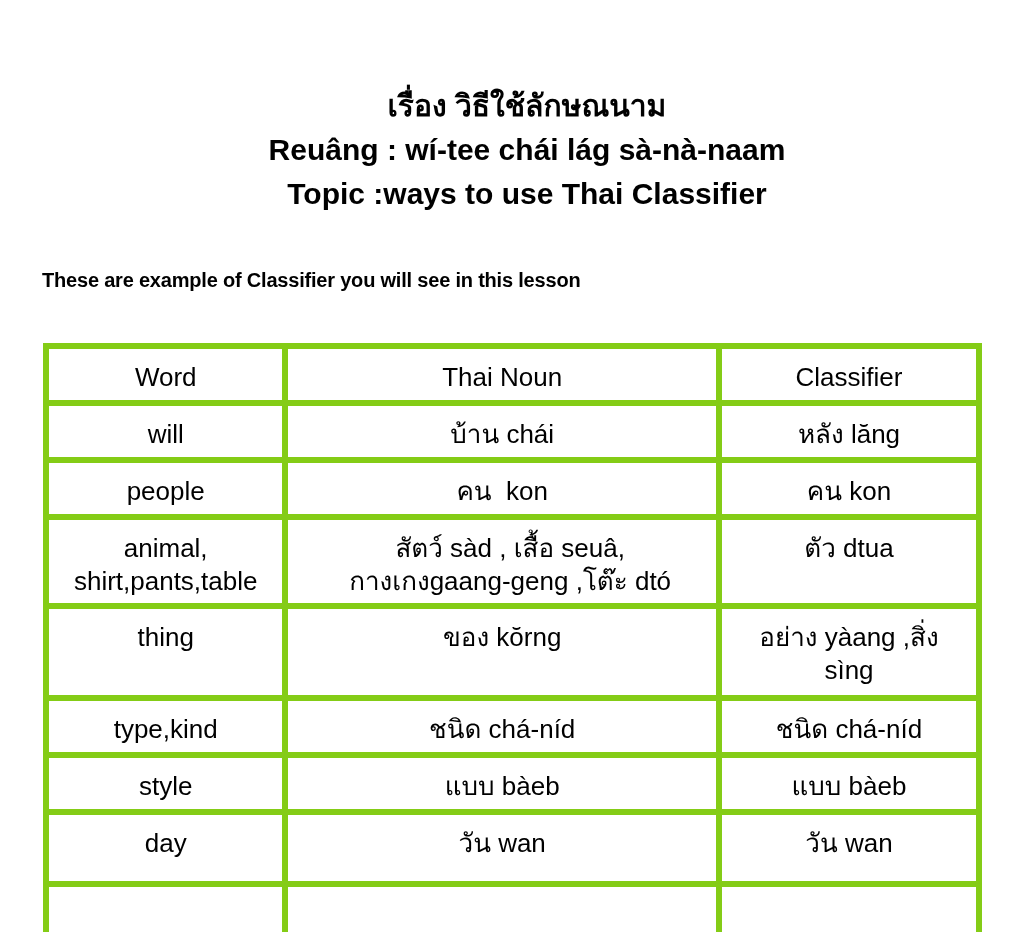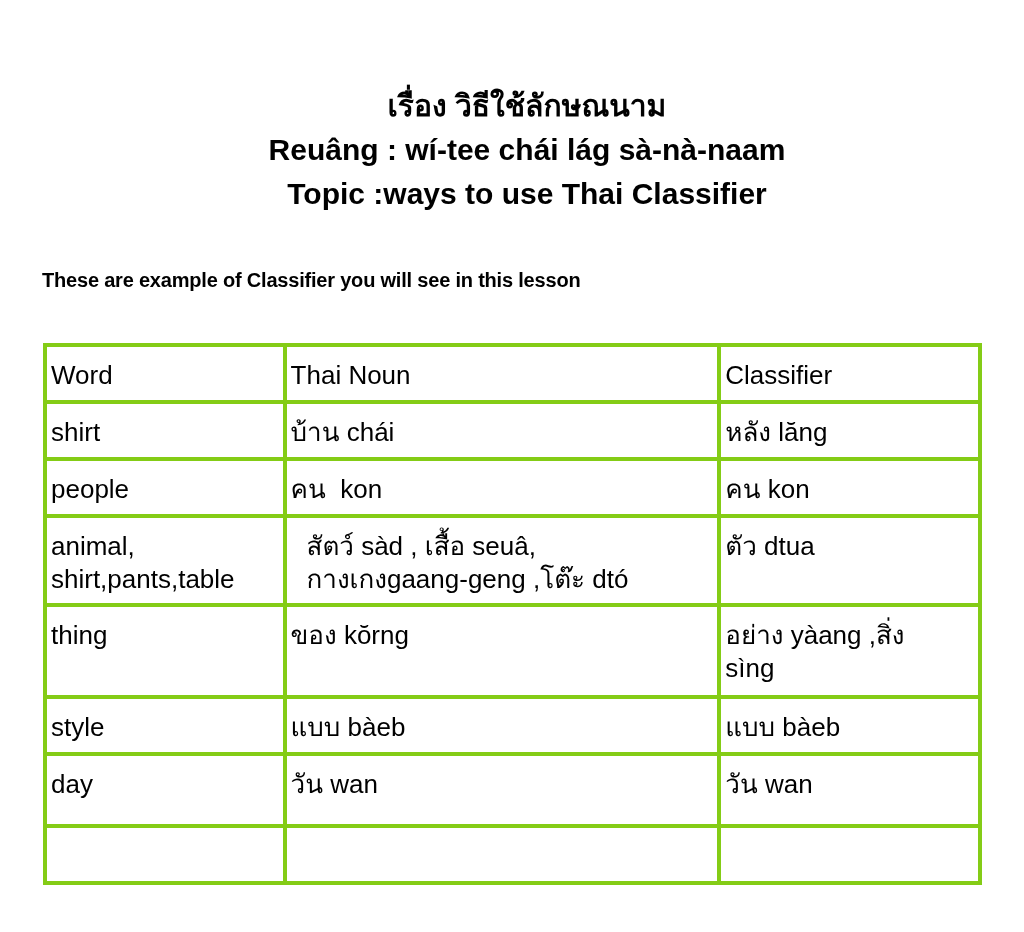--- a/index.html
+++ b/index.html
@@ -38,21 +38,22 @@
     }
     table.classifier-table {
       position: absolute;
       left: 43px;
       top: 343px;
       width: 939px;
       border-collapse: collapse;
       font-size: 26px;
     }
     table.classifier-table td {
-      border: 4px solid #84cc16;
+      border: 6px solid #84cc16;
+      text-align: center;
       vertical-align: top;
       padding: 12px 4px 0 4px;
       line-height: 33px;
       box-sizing: border-box;
     }
     col.c1 { width: 240px; }
     col.c2 { width: 437px; }
     col.c3 { width: 262px; }
     tr.h57 td { height: 57px; }
     tr.h89 td { height: 89px; }
@@ -76,21 +77,21 @@
       <col class="c2">
       <col class="c3">
   </colgroup>
   <tbody>
     <tr class="h57">
       <td>Word</td>
       <td>Thai Noun</td>
       <td>Classifier</td>
     </tr>
     <tr class="h57">
-      <td>shirt</td>
+      <td>will</td>
       <td>บ้าน chái</td>
       <td>หลัง lăng</td>
     </tr>
     <tr class="h57">
       <td>people</td>
       <td style="white-space:pre;">คน  kon</td>
       <td>คน kon</td>
     </tr>
     <tr class="h89">
       <td style="white-space:pre-line;">animal,
@@ -99,20 +100,25 @@
 กางเกงgaang-geng ,โต๊ะ dtó</td>
       <td>ตัว dtua</td>
     </tr>
     <tr class="h92">
       <td>thing</td>
       <td>ของ kŏrng</td>
       <td style="white-space:pre-line;border-radius:18px;">อย่าง yàang ,สิ่ง
 sìng</td>
     </tr>
     <tr class="h57">
+      <td>type,kind</td>
+      <td>ชนิด chá-níd</td>
+      <td>ชนิด chá-níd</td>
+    </tr>
+    <tr class="h57">
       <td>style</td>
       <td>แบบ bàeb</td>
       <td>แบบ bàeb</td>
     </tr>
     <tr class="h56">
       <td>day</td>
       <td>วัน wan</td>
       <td>วัน wan</td>
     </tr>
     <tr class="h57">

